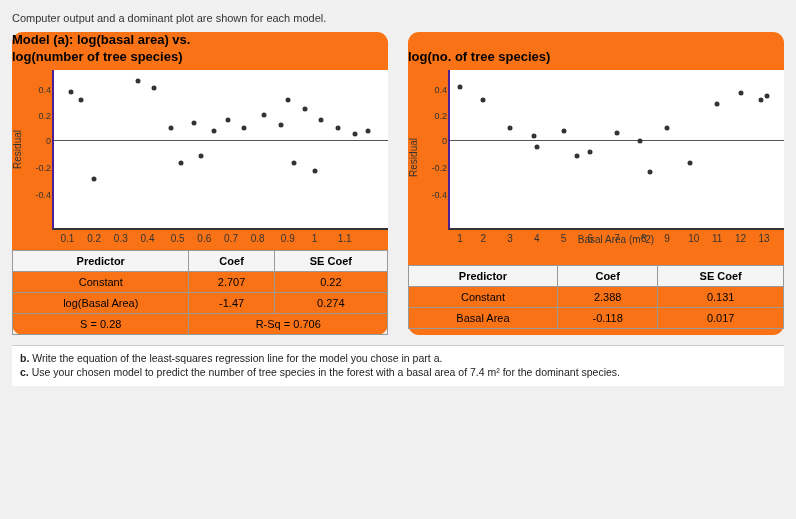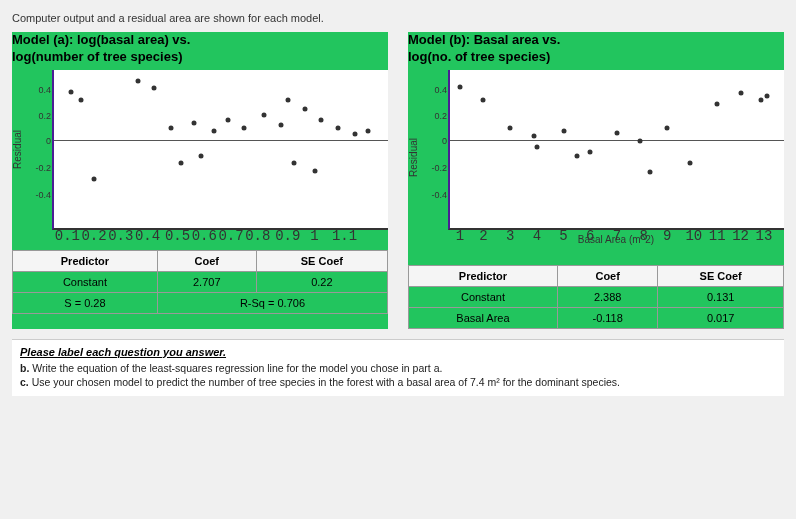--- a/index.html
+++ b/index.html
@@ -16,21 +16,22 @@
       color: #333;
       margin-bottom: 8px;
     }
     .models-row {
       display: flex;
       gap: 20px;
       margin-bottom: 10px;
     }
     .model-block {
       flex: 1;
-      background: #22c55e;
+      background: #f97316;
+      border-radius: 11px;
     }
     .model-title {
       font-size: 13px;
       font-weight: bold;
       margin-bottom: 4px;
       line-height: 1.3;
     }
     .chart-area {
       position: relative;
       height: 160px;
@@ -51,24 +52,23 @@
       position: absolute;
       right: 100%;
       font-size: 9px;
       color: #333;
       transform: translateY(50%);
       padding-right: 3px;
     }
     .x-tick {
       position: absolute;
       bottom: -16px;
-      font-size: 14px;
+      font-size: 10px;
       color: #333;
       transform: translateX(-50%);
-      font-family: Liberation Mono, monospace;
     }
     .zero-line {
       position: absolute;
       left: 0;
       right: 0;
       height: 1px;
       background: #555;
     }
     .dot {
       position: absolute;
@@ -113,21 +113,21 @@
       margin-bottom: 2px;
       color: #222;
     }
     .footer-item span.letter {
       font-weight: bold;
     }
   </style>
 </head>
 <body>
 
-<p class="intro-text">Computer output and a residual area are shown for each model.</p>
+<p class="intro-text">Computer output and a dominant plot are shown for each model.</p>
 
 <div class="models-row">
 
   <div class="model-block">
     <div class="model-title">
       <span>Model (a): log(basal area) vs.</span><br>
       <span>log(number of tree species)</span>
     </div>
 
     <div style="position:relative; margin-left: 40px; margin-bottom: 20px;">
@@ -189,30 +189,35 @@
         <td>Predictor</td>
         <td>Coef</td>
         <td>SE Coef</td>
       </tr>
       <tr>
         <td>Constant</td>
         <td>2.707</td>
         <td>0.22</td>
       </tr>
       <tr>
+        <td>log(Basal Area)</td>
+        <td>-1.47</td>
+        <td>0.274</td>
+      </tr>
+      <tr>
         <td>S = 0.28</td>
         <td colspan="2">R-Sq = 0.706</td>
       </tr>
     </tbody>
       </table>
   </div>
 
   <div class="model-block">
     <div class="model-title">
-      <span>Model (b): Basal area vs.</span><br>
+      <br>
       <span>log(no. of tree species)</span>
     </div>
 
     <div style="position:relative; margin-left: 40px; margin-bottom: 20px;">
       <div style="position:absolute; left:-40px; top:0; bottom:0; display:flex; align-items:center; justify-content:center;">
         <span style="font-size:10px; writing-mode:vertical-rl; transform:rotate(180deg); color:#333;">Residual</span>
       </div>
       <div class="chart-area" style="margin-left:0;">
 
         <span class="y-tick" style="bottom: 87%;">0.4</span>
@@ -275,21 +280,20 @@
         <td>-0.118</td>
         <td>0.017</td>
       </tr>
     </tbody>
       </table>
   </div>
 
 </div>
 
 <div class="footer-section">
-  <div class="footer-title">Please label each question you answer.</div>
   <div class="footer-item">
     <span class="letter">b.</span>
     <span>Write the equation of the least-squares regression line for the model you chose in part a.</span>
   </div>
   <div class="footer-item">
     <span class="letter">c.</span>
     <span>Use your chosen model to predict the number of tree species in the forest with a basal area of 7.4 m² for the dominant species.</span>
   </div>
 </div>
 

